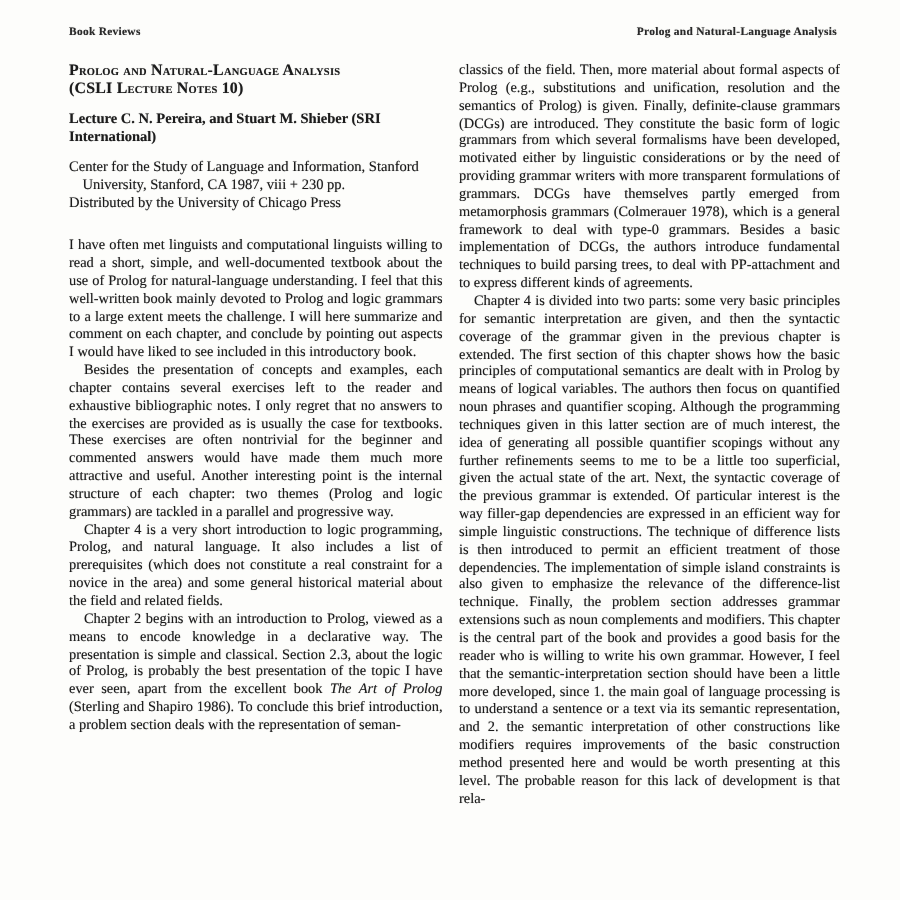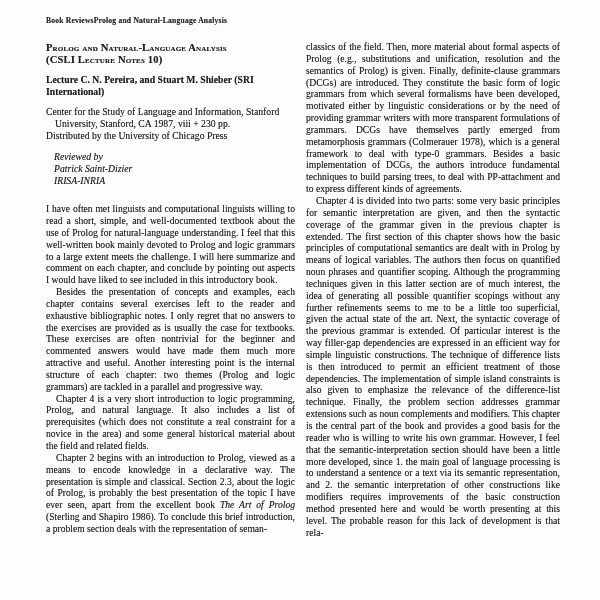--- a/index.html
+++ b/index.html
@@ -9,20 +9,21 @@
     overflow: hidden;
     font-family: "Liberation Serif", serif;
     color: #1c1c1c;
     position: relative;
     text-shadow: 0 0 0.5px rgba(50,50,50,0.55);
   }
   .running-head {
     position: absolute;
     top: 16px; left: 46px; right: 42px;
     display: flex;
+    justify-content: space-between;
     font-size: 7.6px;
     font-weight: bold;
     letter-spacing: 0.2px;
     color: #2a2a2a;
   }
   .columns {
     position: absolute;
     top: 40px; left: 46px; right: 40px; bottom: 0;
     display: flex;
     gap: 11px;
@@ -85,25 +86,20 @@
       <div>(CSLI Lecture Notes 10)</div>
     </div>
 
     <div class="authors">Lecture C. N. Pereira, and Stuart M. Shieber (SRI International)</div>
 
     <div class="pub-block">
       <div class="pub-entry">Center for the Study of Language and Information, Stanford University, Stanford, CA 1987, viii + 230 pp.</div>
       <div class="pub-entry">Distributed by the University of Chicago Press</div>
     </div>
 
-    <div class="reviewer">
-      <div>Reviewed by</div>
-      <div>Patrick Saint-Dizier</div>
-      <div>IRISA-INRIA</div>
-    </div>
 
     <p class="body-para first">I have often met linguists and computational linguists willing to read a short, simple, and well-documented textbook about the use of Prolog for natural-language understanding. I feel that this well-written book mainly devoted to Prolog and logic grammars to a large extent meets the challenge. I will here summarize and comment on each chapter, and conclude by pointing out aspects I would have liked to see included in this introductory book.</p>
     <p class="body-para indent">Besides the presentation of concepts and examples, each chapter contains several exercises left to the reader and exhaustive bibliographic notes. I only regret that no answers to the exercises are provided as is usually the case for textbooks. These exercises are often nontrivial for the beginner and commented answers would have made them much more attractive and useful. Another interesting point is the internal structure of each chapter: two themes (Prolog and logic grammars) are tackled in a parallel and progressive way.</p>
     <p class="body-para indent">Chapter 4 is a very short introduction to logic programming, Prolog, and natural language. It also includes a list of prerequisites (which does not constitute a real constraint for a novice in the area) and some general historical material about the field and related fields.</p>
     <p class="body-para indent"><span>Chapter 2 begins with an introduction to Prolog, viewed as a means to encode knowledge in a declarative way. The presentation is simple and classical. Section 2.3, about the logic of Prolog, is probably the best presentation of the topic I have ever seen, apart from the excellent book </span><span class="italic">The Art of Prolog</span><span> (Sterling and Shapiro 1986). To conclude this brief introduction, a problem section deals with the representation of seman-</span></p>
   </div>
 
   <div class="col right">
     <p class="body-para">classics of the field. Then, more material about formal aspects of Prolog (e.g., substitutions and unification, resolution and the semantics of Prolog) is given. Finally, definite-clause grammars (DCGs) are introduced. They constitute the basic form of logic grammars from which several formalisms have been developed, motivated either by linguistic considerations or by the need of providing grammar writers with more transparent formulations of grammars. DCGs have themselves partly emerged from metamorphosis grammars (Colmerauer 1978), which is a general framework to deal with type-0 grammars. Besides a basic implementation of DCGs, the authors introduce fundamental techniques to build parsing trees, to deal with PP-attachment and to express different kinds of agreements.</p>
     <p class="body-para indent">Chapter 4 is divided into two parts: some very basic principles for semantic interpretation are given, and then the syntactic coverage of the grammar given in the previous chapter is extended. The first section of this chapter shows how the basic principles of computational semantics are dealt with in Prolog by means of logical variables. The authors then focus on quantified noun phrases and quantifier scoping. Although the programming techniques given in this latter section are of much interest, the idea of generating all possible quantifier scopings without any further refinements seems to me to be a little too superficial, given the actual state of the art. Next, the syntactic coverage of the previous grammar is extended. Of particular interest is the way filler-gap dependencies are expressed in an efficient way for simple linguistic constructions. The technique of difference lists is then introduced to permit an efficient treatment of those dependencies. The implementation of simple island constraints is also given to emphasize the relevance of the difference-list technique. Finally, the problem section addresses grammar extensions such as noun complements and modifiers. This chapter is the central part of the book and provides a good basis for the reader who is willing to write his own grammar. However, I feel that the semantic-interpretation section should have been a little more developed, since 1. the main goal of language processing is to understand a sentence or a text via its semantic representation, and 2. the semantic interpretation of other constructions like modifiers requires improvements of the basic construction method presented here and would be worth presenting at this level. The probable reason for this lack of development is that rela-</p>

